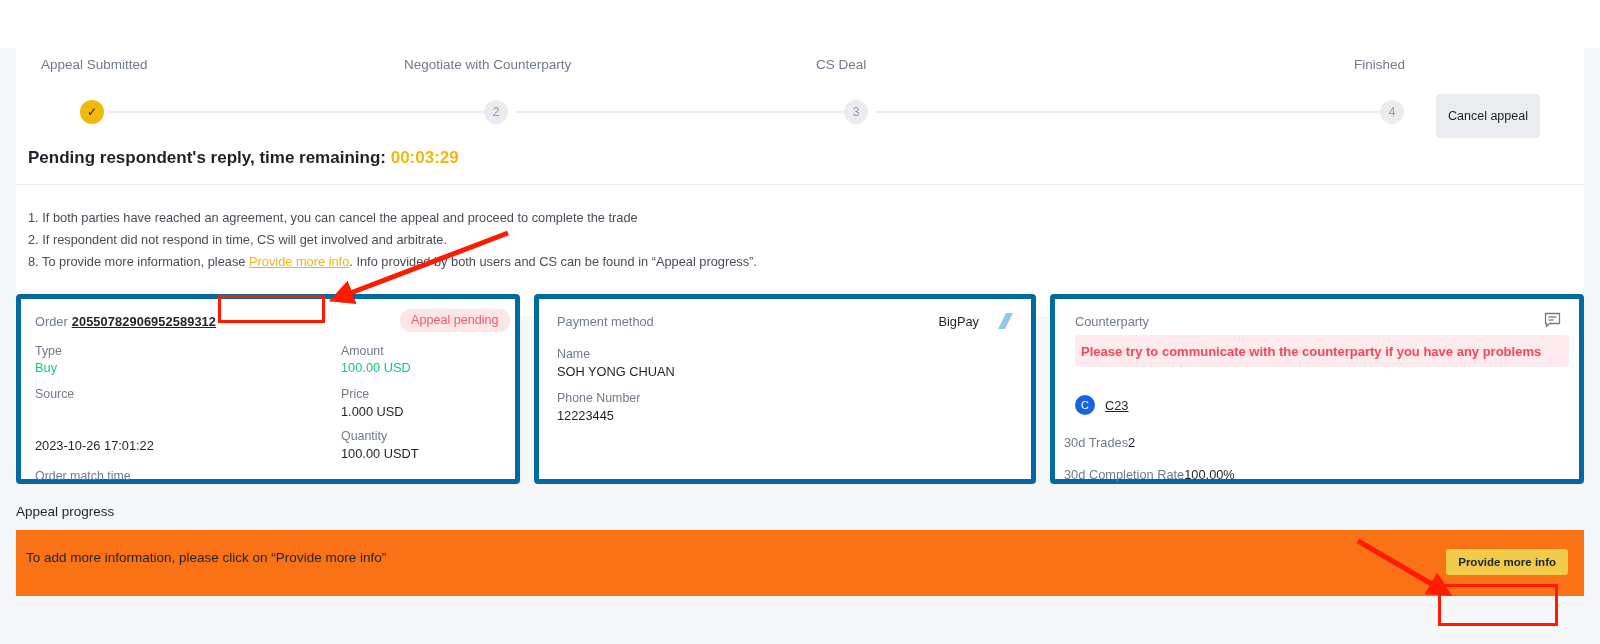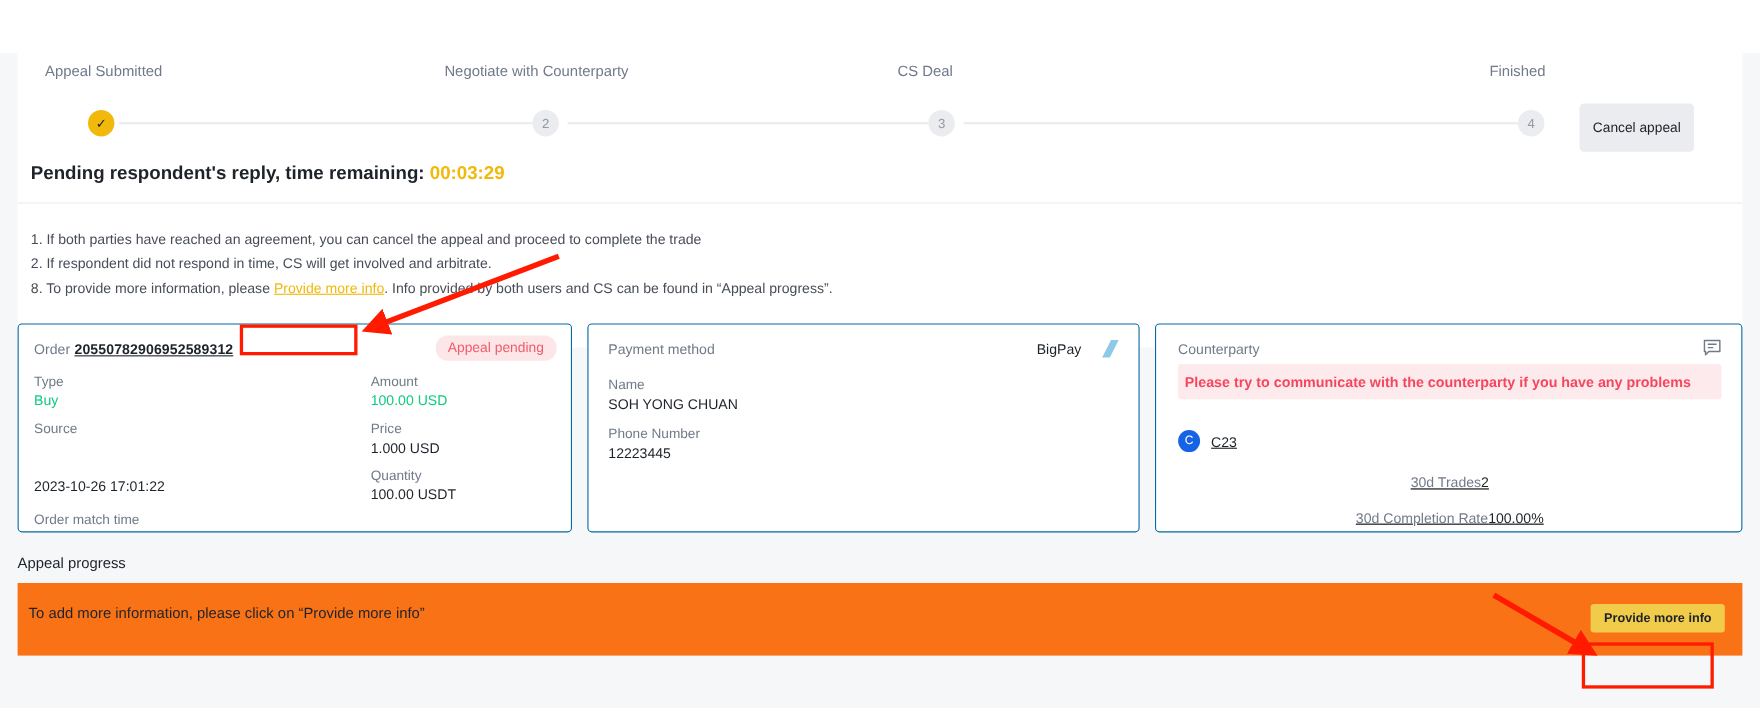--- a/index.html
+++ b/index.html
@@ -86,21 +86,21 @@
     position: absolute; left: 12px; font-size: 12.8px; color: #474d57; white-space: nowrap;
   }
   .i1 { top: 178px; }
   .i2 { top: 200px; }
   .i3 { top: 222px; }
   .link-pmi { color: #f0b90b; text-decoration: underline; cursor: pointer; }
 
   
   .card {
     position: absolute; top: 294px; height: 190px;
-    background: #ffffff; border-radius: 4px; border: 1px solid #0369a1;
+    background: #ffffff; border-radius: 4px; border: 5px solid #0369a1;
   }
   .card-a { left: 16px; width: 504px; }
   .card-b { left: 534px; width: 502px; }
   .card-c { left: 1050px; width: 534px; }
 
   .c-lbl { position: absolute; font-size: 12.4px; color: #707a8a; white-space: nowrap; }
   .c-val { position: absolute; font-size: 12.8px; color: #1e2329; white-space: nowrap; }
   .c-val.green { color: #0ecb81; }
 
   .order-head { position: absolute; left: 14px; top: 15px; font-size: 12.8px; color: #707a8a; }
@@ -146,21 +146,21 @@
     background: #fdeaec; border-radius: 3px;
     display: flex; align-items: center; padding-left: 6px;
     color: #f6465d; font-size: 13px; font-weight: 700; white-space: nowrap;
   }
   .avatar-row { position: absolute; left: 20px; top: 96px; display: flex; align-items: center; gap: 10px; }
   .avatar {
     width: 20px; height: 20px; border-radius: 50%; background: #1763e6;
     color: #ffffff; font-size: 11px; display: flex; align-items: center; justify-content: center;
   }
   .uname { font-size: 12.8px; color: #1e2329; text-decoration: underline; cursor: pointer; }
-  .stat-row { position: absolute; left: 20px; width: 494px; display: flex; justify-content: center; text-decoration: underline; }
+  .stat-row { position: absolute; left: 9px; width: 494px; display: flex; justify-content: flex-start; }
   .sr1 { top: 136px; }
   .sr2 { top: 168px; }
   .stat-k { font-size: 12.8px; color: #707a8a; }
   .stat-v { font-size: 12.8px; color: #1e2329; }
 
   
   .ap-title { position: absolute; left: 16px; top: 504px; font-size: 13.5px; color: #1e2329; }
   .ap-box {
     position: absolute; left: 16px; top: 530px; width: 1568px; height: 66px;
     background: #f97316;

